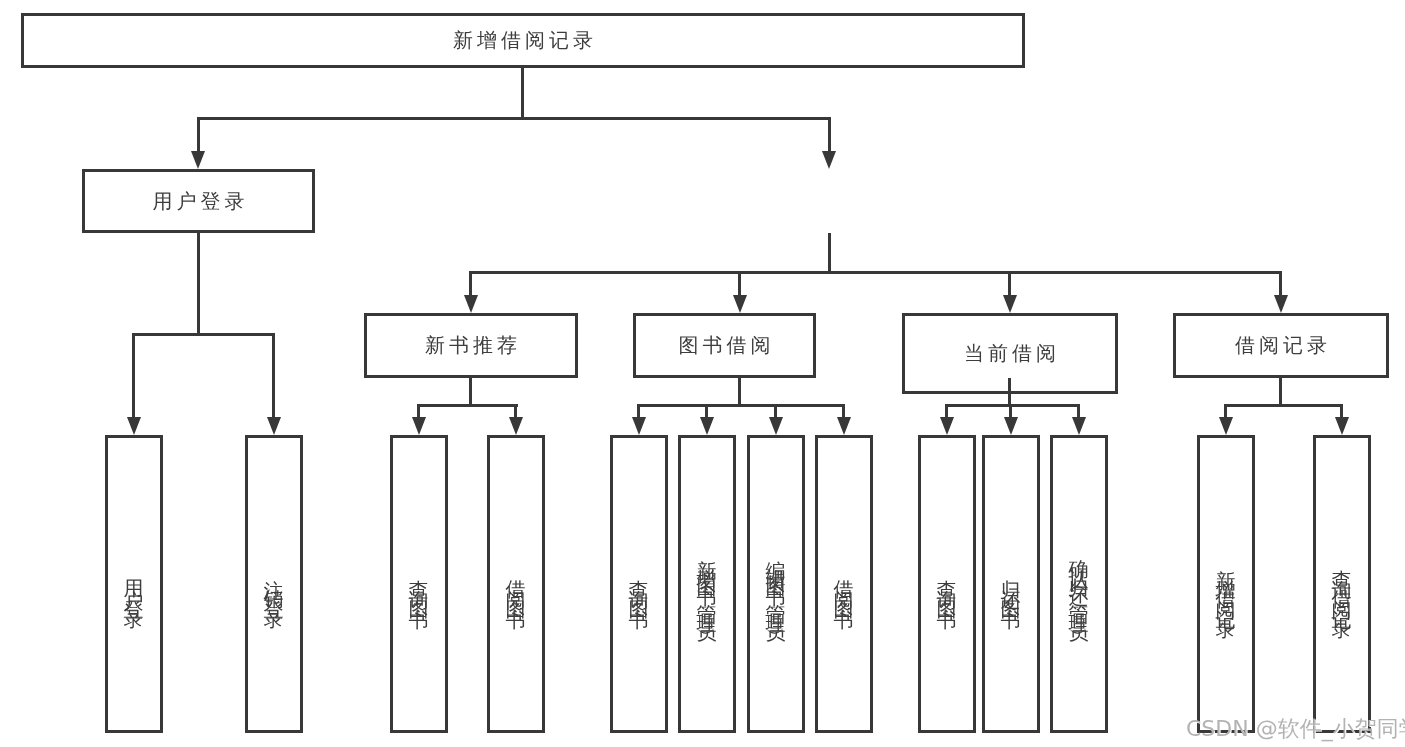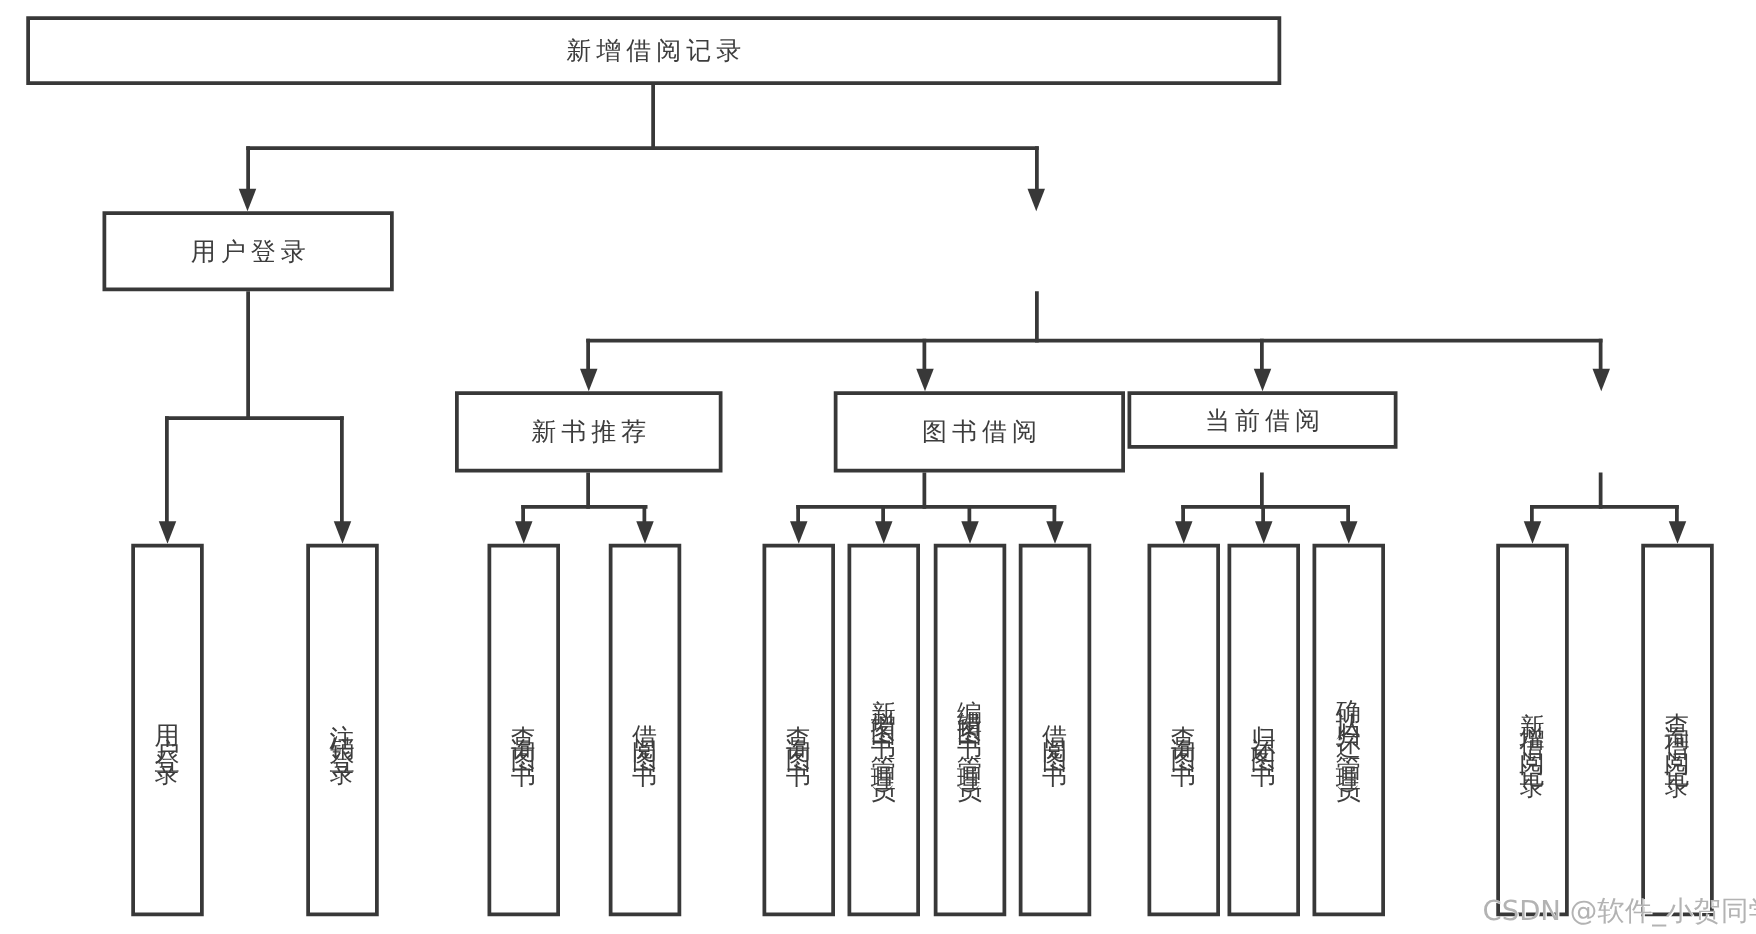--- a/index.html
+++ b/index.html
@@ -109,22 +109,23 @@
   <div class="vline" style="left:469px; top:271px; height:27px;"></div>
   <div class="arrow" style="left:464px; top:295px;"></div>
   <div class="vline" style="left:738px; top:271px; height:27px;"></div>
   <div class="arrow" style="left:733px; top:295px;"></div>
   <div class="vline" style="left:1008px; top:271px; height:27px;"></div>
   <div class="arrow" style="left:1003px; top:295px;"></div>
   <div class="vline" style="left:1279px; top:271px; height:27px;"></div>
   <div class="arrow" style="left:1274px; top:295px;"></div>
 
   <div class="node" style="left:364px; top:313px; width:214px; height:65px;">新书推荐</div>
-  <div class="node" style="left:667px; top:313px; width:233px; height:65px;">图书借阅</div>
-  <div class="node" style="left:902px; top:313px; width:216px; height:46px;">当前借阅</div>
+  <div class="node" style="left:633px; top:313px; width:183px; height:65px;">图书借阅</div>
+  <div class="node" style="left:902px; top:313px; width:216px; height:81px;">当前借阅</div>
+  <div class="node" style="left:1173px; top:313px; width:216px; height:65px;">借阅记录</div>
 
   <div class="vline" style="left:469px; top:378px; height:29px;"></div>
   <div class="hline" style="left:417px; top:404px; width:101px;"></div>
   <div class="vline" style="left:417px; top:404px; height:15px;"></div>
   <div class="arrow" style="left:412px; top:417px;"></div>
   <div class="vline" style="left:514px; top:404px; height:15px;"></div>
   <div class="arrow" style="left:509px; top:417px;"></div>
 
   <div class="vline" style="left:738px; top:378px; height:29px;"></div>
   <div class="hline" style="left:637px; top:404px; width:208px;"></div>

